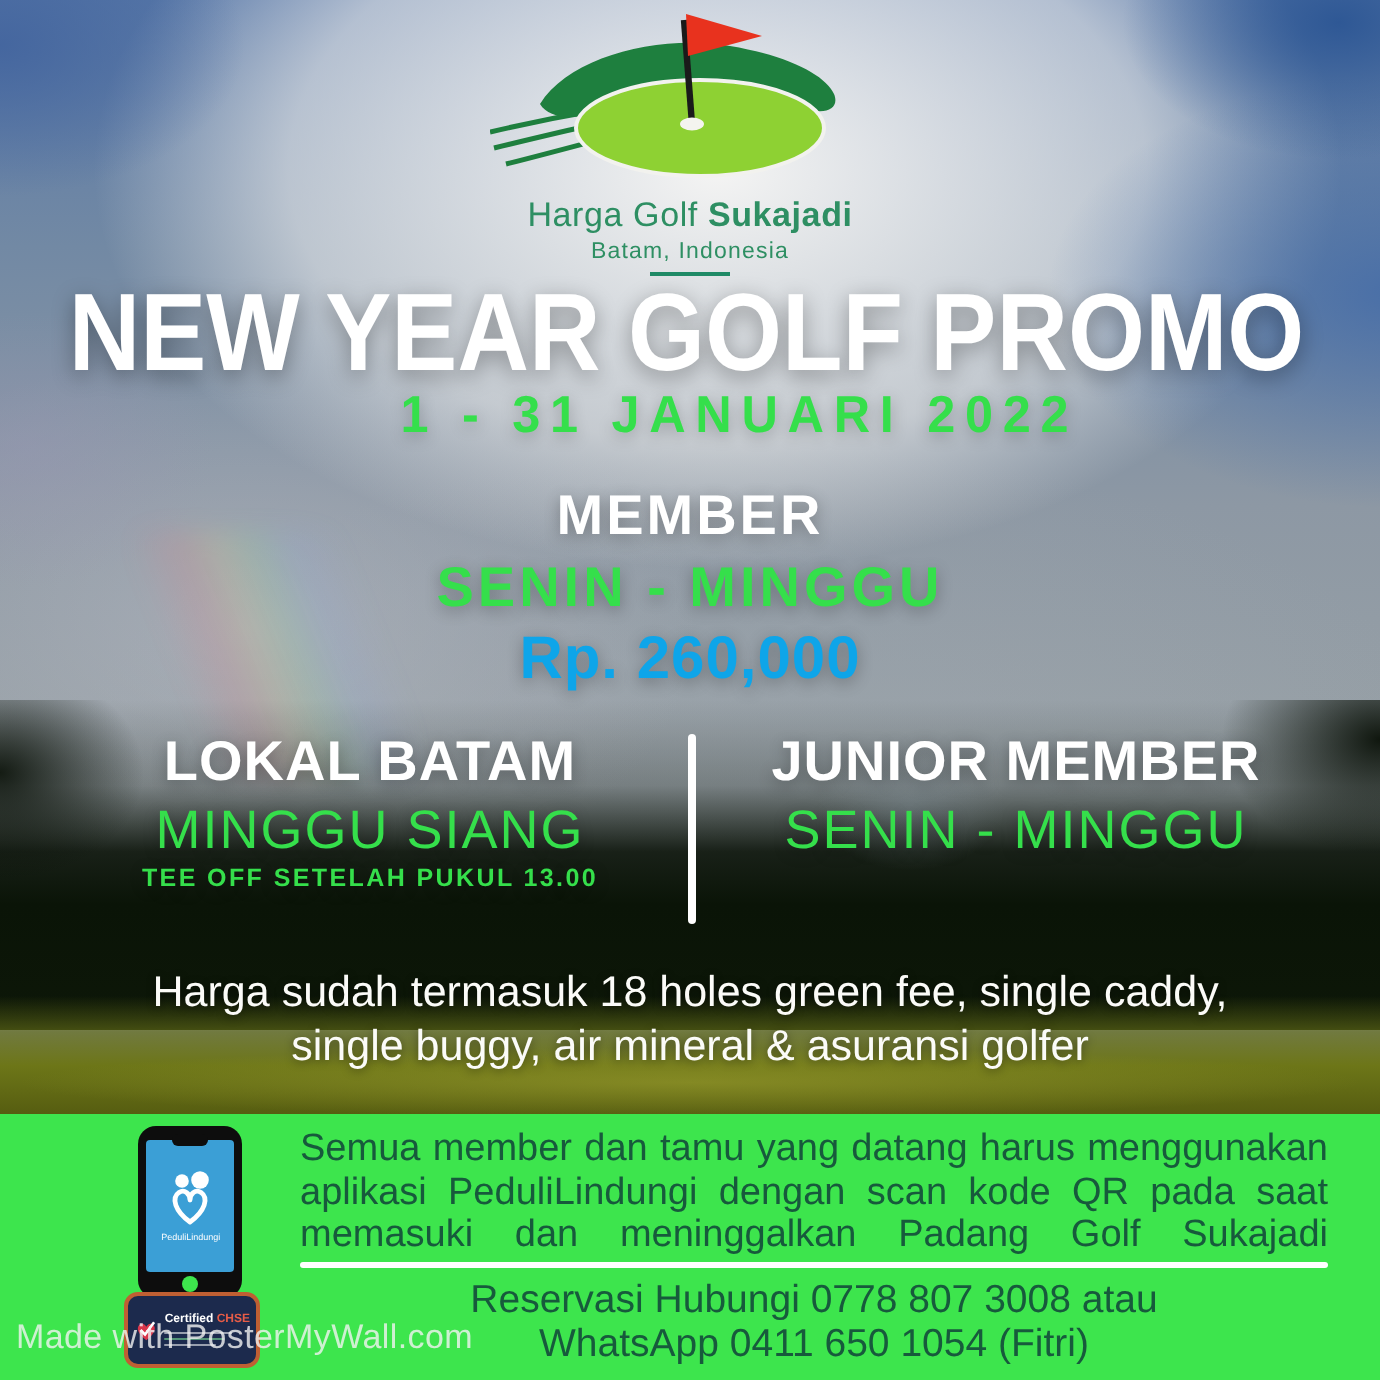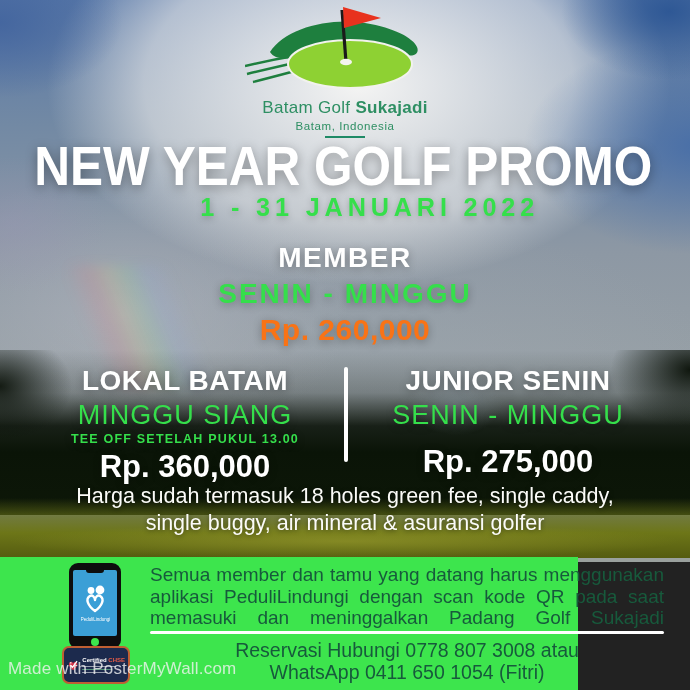--- a/index.html
+++ b/index.html
@@ -52,34 +52,34 @@
     font-weight:bold;font-size:55px;line-height:1;text-shadow:0 3px 12px rgba(0,0,0,.35);}
   .title span{display:inline-block;transform:scaleX(.9);transform-origin:center;white-space:nowrap;}
   .date{position:absolute;left:0;top:194px;width:690px;text-align:center;color:#35df4b;
     font-weight:bold;font-size:26px;line-height:1;letter-spacing:5px;text-shadow:0 2px 8px rgba(0,0,0,.25);padding-left:25px;}
   .date span{display:inline-block;transform:scaleX(.97);white-space:nowrap;}
   
   .shadowed{text-shadow:0 2px 8px rgba(0,0,0,.3);}
   .member{position:absolute;left:0;top:242px;width:690px;text-align:center;}
   .member .h{font-size:28px;font-weight:bold;color:#fff;letter-spacing:1.5px;}
   .member .d{font-size:28px;font-weight:bold;color:#35df4b;letter-spacing:2px;margin-top:4px;}
-  .member .p{font-size:30px;font-weight:bold;color:#f97316;letter-spacing:.5px;margin-top:3px;}
+  .member .p{font-size:30px;font-weight:bold;color:#0ea5e9;letter-spacing:.5px;margin-top:3px;}
   .col{position:absolute;top:365px;width:320px;text-align:center;}
   .col-left{left:25px;}
   .col-right{left:348px;}
   .col .h{font-size:28px;font-weight:bold;color:#fff;letter-spacing:.5px;}
   .col .d{font-size:27px;font-weight:normal;color:#35df4b;letter-spacing:1px;margin-top:3px;}
   .col .n{font-size:12.5px;font-weight:bold;color:#35df4b;letter-spacing:1.2px;margin-top:1px;}
   .col .p{font-size:31px;font-weight:bold;color:#fff;margin-top:3px;}
   .col-right .p{margin-top:13px;}
   .divider{position:absolute;left:344px;top:367px;width:4px;height:95px;background:#fff;border-radius:2px;}
   .inclusions{position:absolute;left:0;top:483px;width:690px;text-align:center;color:#fbfbf8;
     font-size:21.5px;line-height:27px;text-shadow:0 1px 5px rgba(0,0,0,.45);}
   
-  .banner{position:absolute;left:0;top:557px;width:578px;height:133px;background:#3de54d;}
+  .banner{position:absolute;left:0;top:557px;width:690px;height:133px;background:#3de54d;}
   .phone{position:absolute;left:69px;top:6px;width:52px;height:86px;background:#0d0d0d;border-radius:9px;z-index:2;}
   .phone::before{content:'';position:absolute;top:4px;left:50%;transform:translateX(-50%);
     width:18px;height:6px;background:#0d0d0d;border-radius:3px;z-index:3;}
   .screen{position:absolute;left:4px;top:7px;right:4px;bottom:13px;background:#3b9fd6;border-radius:2px;
     display:flex;flex-direction:column;align-items:center;justify-content:center;overflow:hidden;}
   .app-name{font-size:5px;color:#fff;margin-top:3px;transform:scale(.9);white-space:nowrap;}
   .home-btn{position:absolute;bottom:3px;left:50%;transform:translateX(-50%);
     width:8px;height:8px;border-radius:50%;background:#3de54d;}
   .notice{position:absolute;left:150px;top:7px;width:514px;font-size:19px;line-height:21.5px;
     color:#175a3c;text-align:justify;text-align-last:justify;}
@@ -111,45 +111,43 @@
     <svg width="200" height="92" viewBox="0 0 200 92">
       <path d="M0,62 C30,55 62,49 96,45" fill="none" stroke="#1e7f3e" stroke-width="2.5"></path>
       <path d="M2,70 C35,62 68,54 100,49" fill="none" stroke="#1e7f3e" stroke-width="2.5"></path>
       <path d="M8,78 C40,70 75,60 105,53" fill="none" stroke="#1e7f3e" stroke-width="2.5"></path>
       <path d="M25,48 C40,24 85,13 120,19 C150,24 168,34 172,43 C175,50 168,54 157,50 C138,40 100,38 70,48 C50,55 31,58 25,48 Z" fill="#1e7f3e"></path>
       <ellipse cx="105" cy="60" rx="62" ry="24" fill="#8ed133" stroke="#f2f2ee" stroke-width="2"></ellipse>
       <path d="M97,6 L101,58" stroke="#1a1a1a" stroke-width="3.2"></path>
       <polygon points="98,3 136,14 99,24" fill="#e8321e"></polygon>
       <ellipse cx="101" cy="58" rx="6" ry="3.2" fill="#f4f4ef"></ellipse>
     </svg>
-    <div class="logo-name"><span>Batam Golf</span>&nbsp;<b>Sukajadi</b></div>
+    <div class="logo-name"><span>Harga Golf</span>&nbsp;<b>Sukajadi</b></div>
     <div class="logo-loc">Batam, Indonesia</div>
     <div class="logo-underline"></div>
   </div>
 
   <div class="title"><span>NEW YEAR GOLF PROMO</span></div>
   <div class="date"><span>1 - 31 JANUARI 2022</span></div>
 
   <div class="member shadowed">
     <div class="h">MEMBER</div>
     <div class="d">SENIN - MINGGU</div>
     <div class="p">Rp. 260,000</div>
   </div>
 
   <div class="col col-left shadowed">
     <div class="h">LOKAL BATAM</div>
     <div class="d">MINGGU SIANG</div>
     <div class="n">TEE OFF SETELAH PUKUL 13.00</div>
-    <div class="p">Rp. 360,000</div>
   </div>
   <div class="divider"></div>
   <div class="col col-right shadowed">
-    <div class="h">JUNIOR SENIN</div>
+    <div class="h">JUNIOR MEMBER</div>
     <div class="d">SENIN - MINGGU</div>
-    <div class="p">Rp. 275,000</div>
   </div>
 
   <div class="inclusions">
     <div>Harga sudah termasuk 18 holes green fee, single caddy,</div>
     <div>single buggy, air mineral &amp; asuransi golfer</div>
   </div>
 
   <div class="banner">
 
     <div class="phone">

